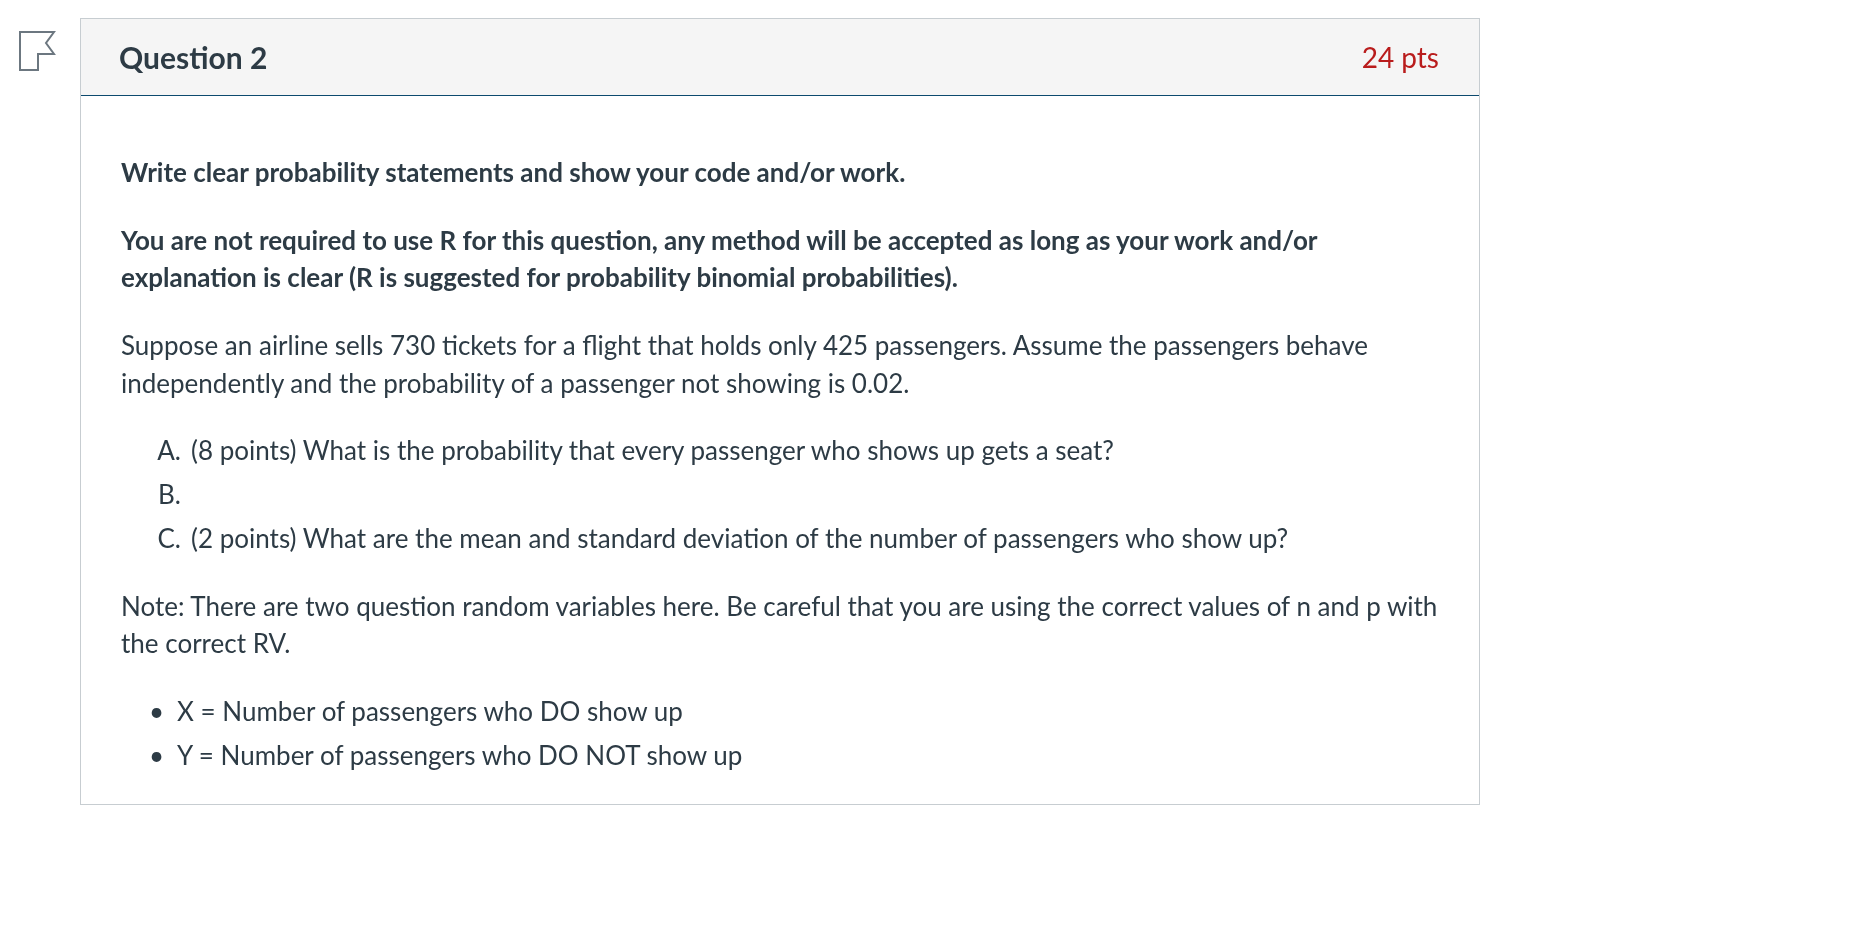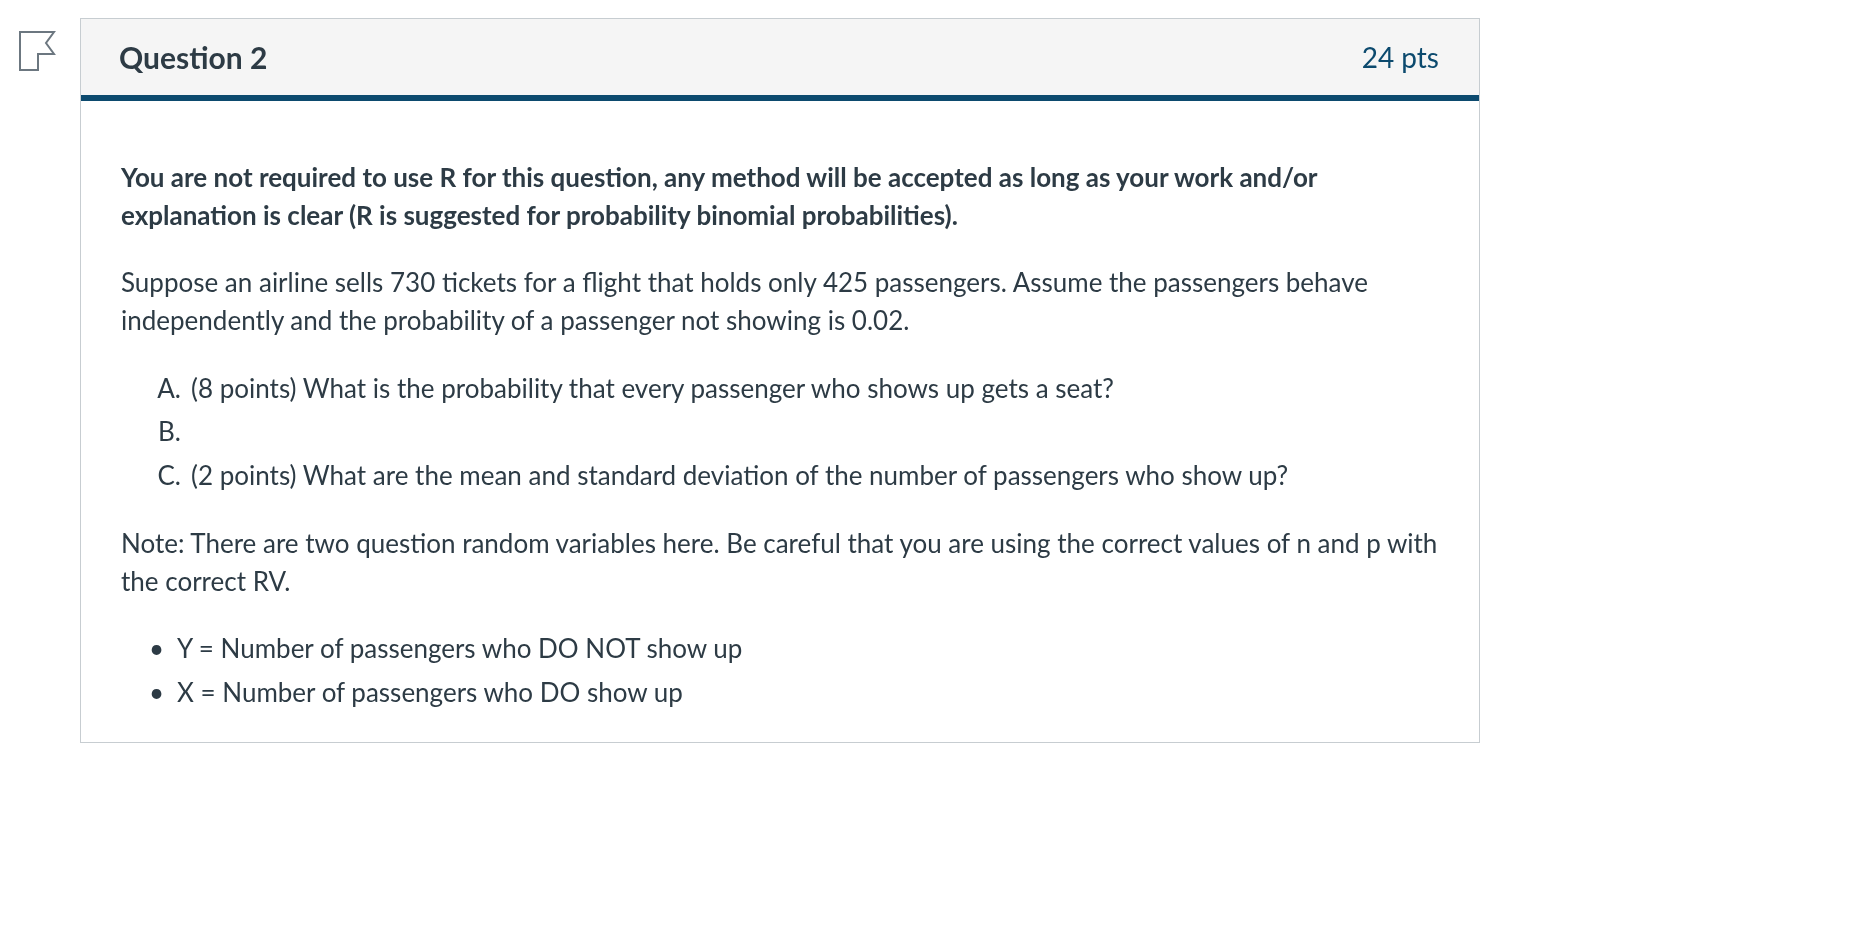--- a/index.html
+++ b/index.html
@@ -31,32 +31,32 @@
       border: 1px solid #c7cdd1;
       flex: 1;
       margin-right: 380px;
       background: #ffffff;
     }
     .question-header {
       display: flex;
       justify-content: space-between;
       align-items: center;
       background: #f5f5f5;
-      border-bottom: 6px solid #0c4a6e;
+      border-bottom: 1px solid #0c4a6e;
       padding: 20px 40px 20px 38px;
     }
     .question-title {
       font-size: 30px;
       font-weight: 700;
       color: #2d3b45;
     }
     .question-pts {
       font-size: 28px;
       font-weight: 400;
-      color: #0c4a6e;
+      color: #b91c1c;
     }
     .question-body {
       padding: 58px 40px 20px 40px;
       font-size: 26px;
       line-height: 1.45;
       color: #2d3b45;
     }
     .para {
       margin-bottom: 30px;
     }
@@ -108,20 +108,21 @@
     </svg>
   </div>
 
   <div class="question-box">
     <div class="question-header">
       <span class="question-title">Question 2</span>
       <span class="question-pts">24 pts</span>
     </div>
 
     <div class="question-body">
+      <p class="para bold">Write clear probability statements and show your code and/or work.</p>
       <p class="para bold">You are not required to use R for this question, any method will be accepted as long as your work and/or explanation is clear (R is suggested for probability binomial probabilities).</p>
       <p class="para">Suppose an airline sells 730 tickets for a flight that holds only 425 passengers. Assume the passengers behave independently and the probability of a passenger not showing is 0.02.</p>
 
       <ol class="ol-list">
         <li>
           <span class="ol-marker">A.</span>
           <span>(8 points) What is the probability that every passenger who shows up gets a seat?</span>
         </li>
         <li>
           <span class="ol-marker">B.</span>
@@ -129,21 +130,21 @@
         <li>
           <span class="ol-marker">C.</span>
           <span>(2 points) What are the mean and standard deviation of the number of passengers who show up?</span>
         </li>
       </ol>
 
       <p class="para">Note: There are two question random variables here. Be careful that you are using the correct values of n and p with the correct RV.</p>
 
       <ul class="ul-list">
         <li>
-          <span>Y = Number of passengers who DO NOT show up</span>
+          <span>X = Number of passengers who DO show up</span>
         </li>
         <li>
-          <span>X = Number of passengers who DO show up</span>
+          <span>Y = Number of passengers who DO NOT show up</span>
         </li>
       </ul>
     </div>
   </div>
 </div>
 
 </body></html>

